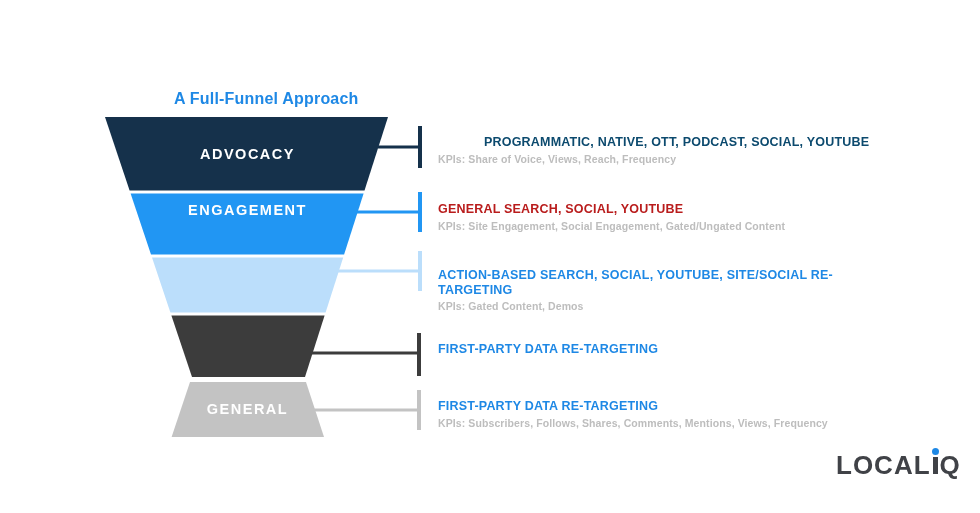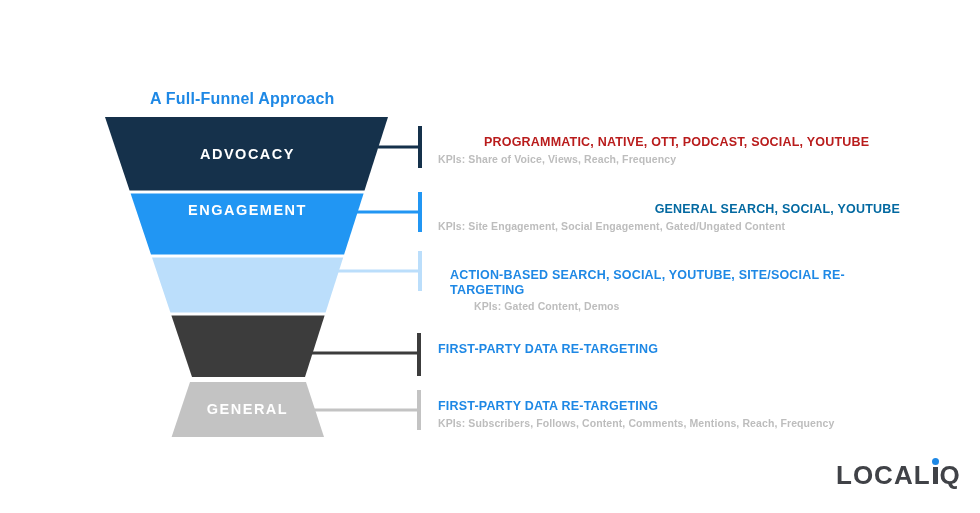--- a/index.html
+++ b/index.html
@@ -24,21 +24,21 @@
     position:absolute;left:438px;width:462px;
   }
   .row .channels{
     font-size:12.5px;font-weight:700;letter-spacing:0.2px;line-height:14.5px;
   }
   .row .kpis{
     margin-top:3px;
     font-size:10.5px;font-weight:700;letter-spacing:0.1px;line-height:13px;
   }
   .logo{
-    position:absolute;left:836px;top:460px;
+    position:absolute;left:836px;top:450px;
     font-size:26px;font-weight:700;letter-spacing:1px;
     white-space:nowrap;
   }
   .logo-i{
     position:relative;display:inline-block;
     width:5px;height:17px;margin:0 2px;
   }
   .logo-i-dot{
     position:absolute;top:-9px;left:-1px;
     width:7px;height:7px;border-radius:50%;
@@ -76,43 +76,43 @@
       <line x1="311" y1="353" x2="419" y2="353" stroke-width="3" style="stroke: rgb(60, 60, 60);"></line>
       <line x1="419" y1="333" x2="419" y2="376" stroke-width="4" style="stroke: rgb(60, 60, 60);"></line>
     </g>
 
     <g>
       <line x1="314" y1="410" x2="419" y2="410" stroke-width="3" style="stroke: rgb(195, 195, 195);"></line>
       <line x1="419" y1="390" x2="419" y2="430" stroke-width="4" style="stroke: rgb(195, 195, 195);"></line>
     </g>
   </svg>
 
-  <div class="title" style="color: rgb(30, 136, 229);">A Full-Funnel Approach</div>
+  <div class="title" style="color: rgb(30, 136, 229); margin-left: 24px;">A Full-Funnel Approach</div>
 
   <div class="stage-label" style="top:146px">ADVOCACY</div>
   <div class="stage-label" style="top:202px">ENGAGEMENT</div>
   <div class="stage-label" style="top:401px">GENERAL</div>
 
   <div class="row" style="top:135px">
-    <div class="channels" style="color: #b91c1c; padding-left: 46px;">PROGRAMMATIC, NATIVE, OTT, PODCAST, SOCIAL, YOUTUBE</div>
+    <div class="channels" style="color: #0c4a6e; padding-left: 46px;">PROGRAMMATIC, NATIVE, OTT, PODCAST, SOCIAL, YOUTUBE</div>
     <div class="kpis" style="color: rgb(189, 189, 189);">KPIs: Share of Voice, Views, Reach, Frequency</div>
   </div>
   <div class="row" style="top:202px">
-    <div class="channels" style="color: #0369a1; text-align: right;">GENERAL SEARCH, SOCIAL, YOUTUBE</div>
+    <div class="channels" style="color: #b91c1c;">GENERAL SEARCH, SOCIAL, YOUTUBE</div>
     <div class="kpis" style="color: rgb(189, 189, 189);">KPIs: Site Engagement, Social Engagement, Gated/Ungated Content</div>
   </div>
   <div class="row" style="top:268px">
-    <div class="channels" style="color: rgb(30, 136, 229); margin-left: 12px;">ACTION-BASED SEARCH, SOCIAL, YOUTUBE, SITE/SOCIAL RE-TARGETING</div>
-    <div class="kpis" style="color: rgb(189, 189, 189); margin-left: 36px;">KPIs: Gated Content, Demos</div>
+    <div class="channels" style="color: rgb(30, 136, 229);">ACTION-BASED SEARCH, SOCIAL, YOUTUBE, SITE/SOCIAL RE-TARGETING</div>
+    <div class="kpis" style="color: rgb(189, 189, 189);">KPIs: Gated Content, Demos</div>
   </div>
   <div class="row" style="top:342px">
     <div class="channels" style="color: rgb(30, 136, 229);">FIRST-PARTY DATA RE-TARGETING</div>
   </div>
   <div class="row" style="top:399px">
     <div class="channels" style="color: rgb(30, 136, 229);">FIRST-PARTY DATA RE-TARGETING</div>
-    <div class="kpis" style="color: rgb(189, 189, 189);">KPIs: Subscribers, Follows, Content, Comments, Mentions, Reach, Frequency</div>
+    <div class="kpis" style="color: rgb(189, 189, 189);">KPIs: Subscribers, Follows, Shares, Comments, Mentions, Views, Frequency</div>
   </div>
 
   <div class="logo">
     <span style="color: rgb(64, 66, 71);">LOCAL</span><span class="logo-i" style="background: rgb(64, 66, 71);"><span class="logo-i-dot" style="background: rgb(30, 136, 229);"></span></span><span style="color: rgb(64, 66, 71);">Q</span>
   </div>
 
 </div>
 
 </body></html>

